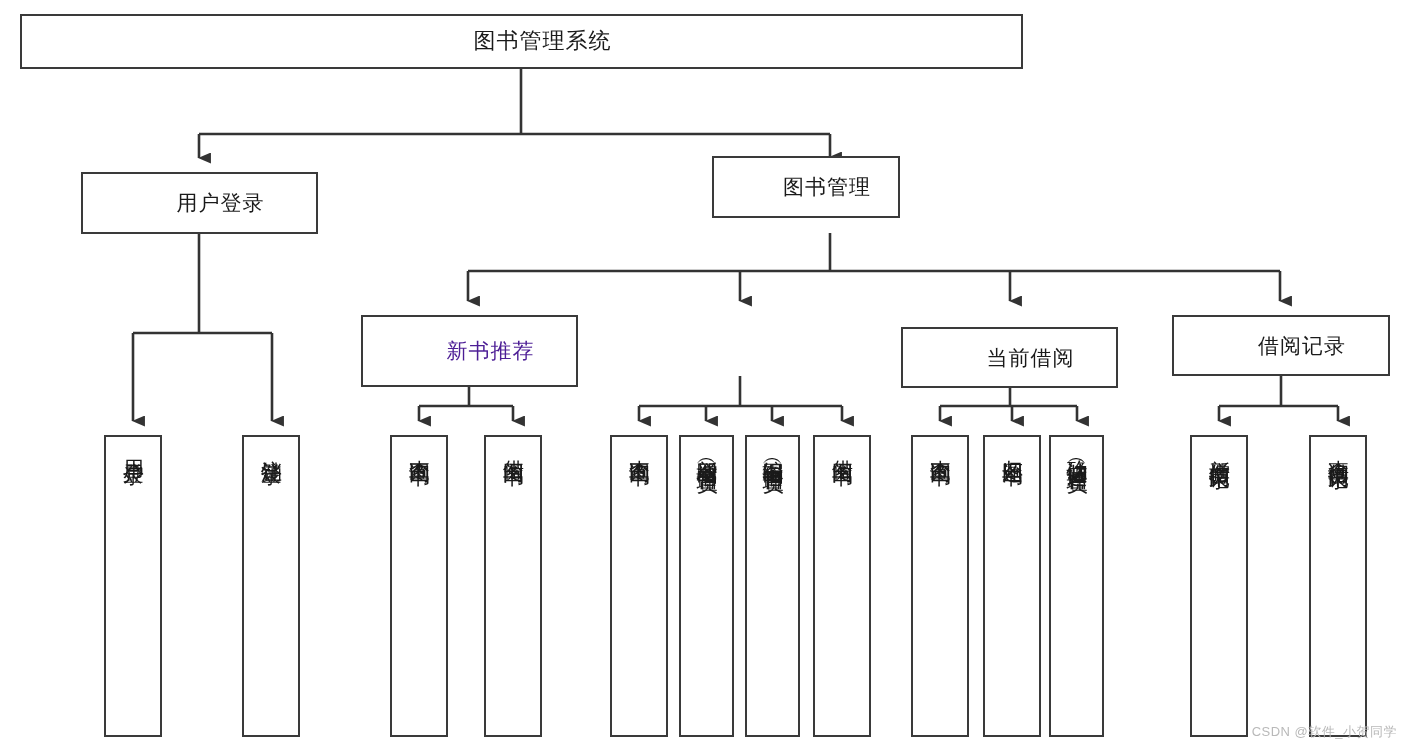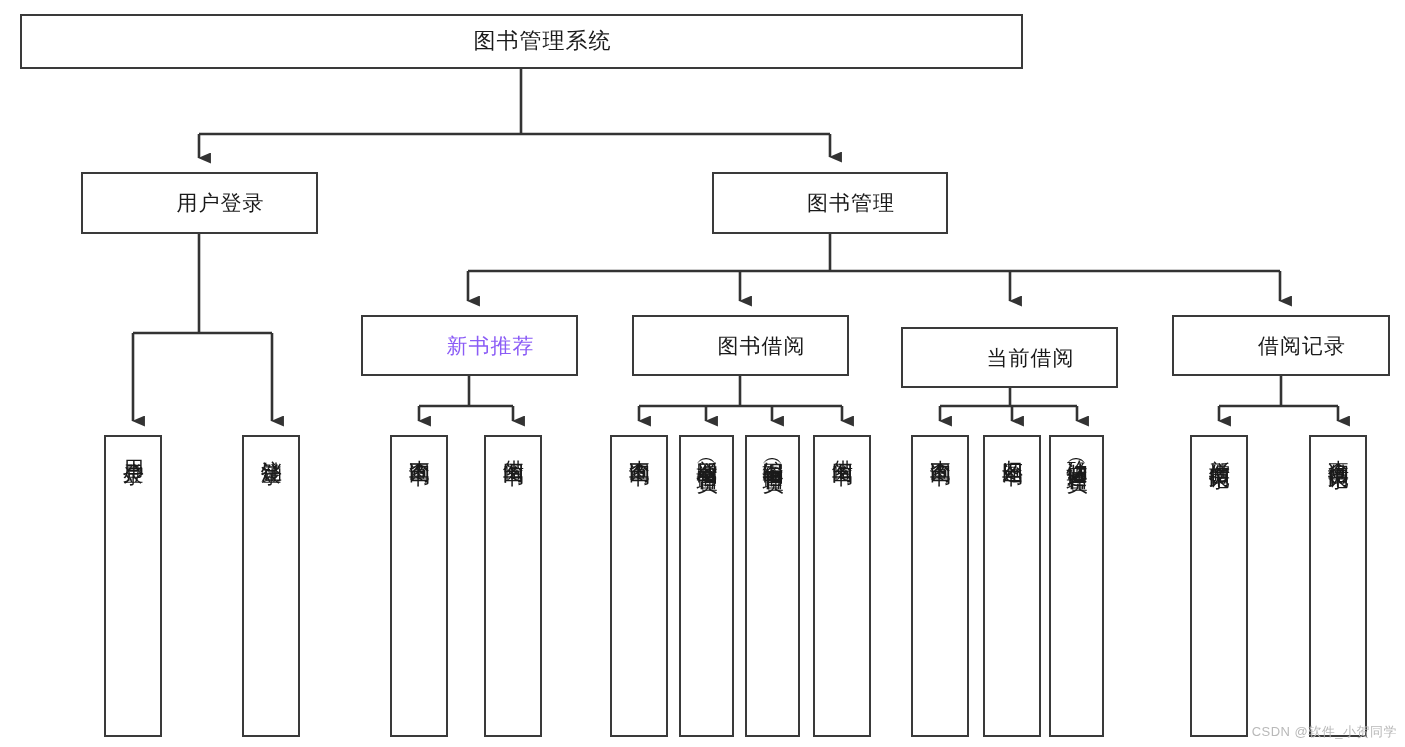--- a/index.html
+++ b/index.html
@@ -127,29 +127,26 @@
     </g>
   </svg>
 
   <div class="node horiz root" style="left: 20px; top: 14px; width: 1003px; height: 55px; border-color: rgb(58, 58, 58); background: rgb(255, 255, 255); color: rgb(26, 26, 26);">
     <span>图书管理系统</span>
   </div>
 
   <div class="node horiz" style="left: 81px; top: 172px; width: 237px; height: 62px; border-color: rgb(58, 58, 58); background: rgb(255, 255, 255); color: rgb(26, 26, 26);">
     <span>用户登录</span>
   </div>
-  <div class="node horiz" style="left: 712px; top: 172px; width: 236px; height: 62px; border-color: rgb(58, 58, 58); background: rgb(255, 255, 255); color: rgb(26, 26, 26); text-align: right;">
+  <div class="node horiz" style="left: 712px; top: 156px; width: 188px; height: 62px; border-color: rgb(58, 58, 58); background: rgb(255, 255, 255); color: rgb(26, 26, 26); text-align: right;">
     <span>图书管理</span>
   </div>
 
-  <div class="node horiz" style="left: 361px; top: 315px; width: 217px; height: 61px; border-color: rgb(58, 58, 58); background: rgb(255, 255, 255); color: #8b5cf6;">
+  <div class="node horiz" style="left: 361px; top: 315px; width: 217px; height: 72px; border-color: rgb(58, 58, 58); background: rgb(255, 255, 255); color: #4c1d95;">
     <span>新书推荐</span>
-  </div>
-  <div class="node horiz" style="left: 632px; top: 315px; width: 217px; height: 61px; border-color: rgb(58, 58, 58); background: rgb(255, 255, 255); color: rgb(26, 26, 26);">
-    <span>图书借阅</span>
   </div>
   <div class="node horiz" style="left: 901px; top: 315px; width: 217px; height: 61px; border-color: rgb(58, 58, 58); background: rgb(255, 255, 255); color: rgb(26, 26, 26); margin-top: 12px;">
     <span>当前借阅</span>
   </div>
   <div class="node horiz" style="left: 1172px; top: 315px; width: 218px; height: 61px; border-color: rgb(58, 58, 58); background: rgb(255, 255, 255); color: rgb(26, 26, 26); justify-content: center;">
     <span>借阅记录</span>
   </div>
 
   <div class="node vert" style="left: 104px; top: 435px; width: 58px; height: 302px; border-color: rgb(58, 58, 58); background: rgb(255, 255, 255); color: rgb(26, 26, 26);">
     <span class="vert-label">用户登录</span>

